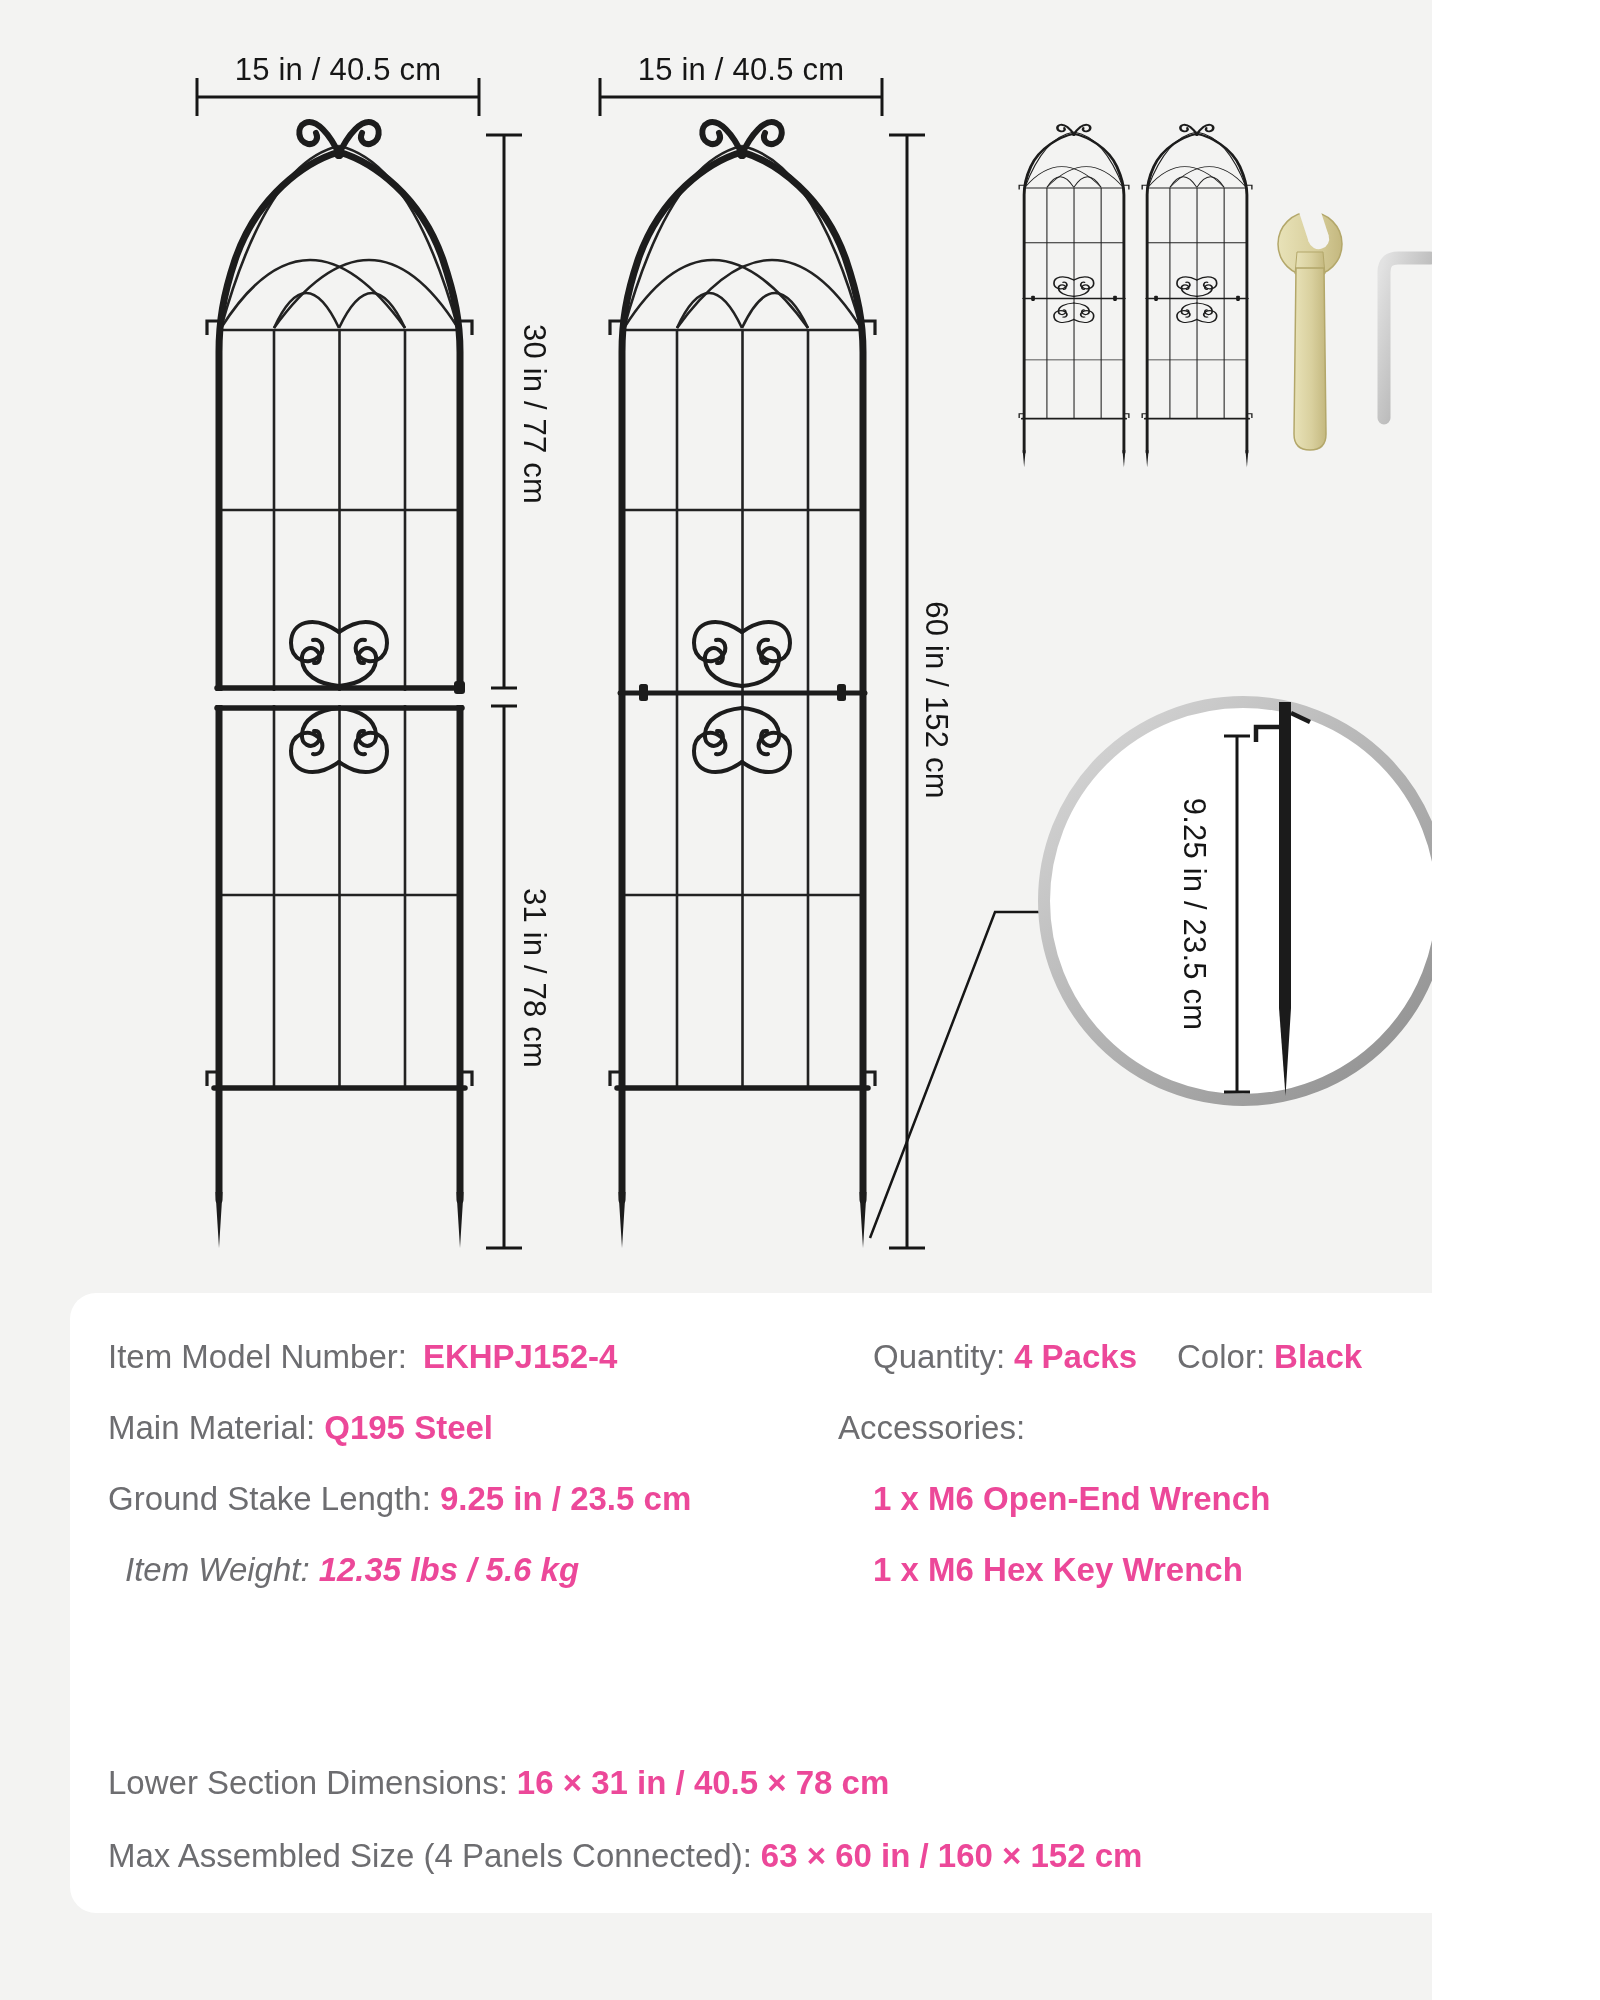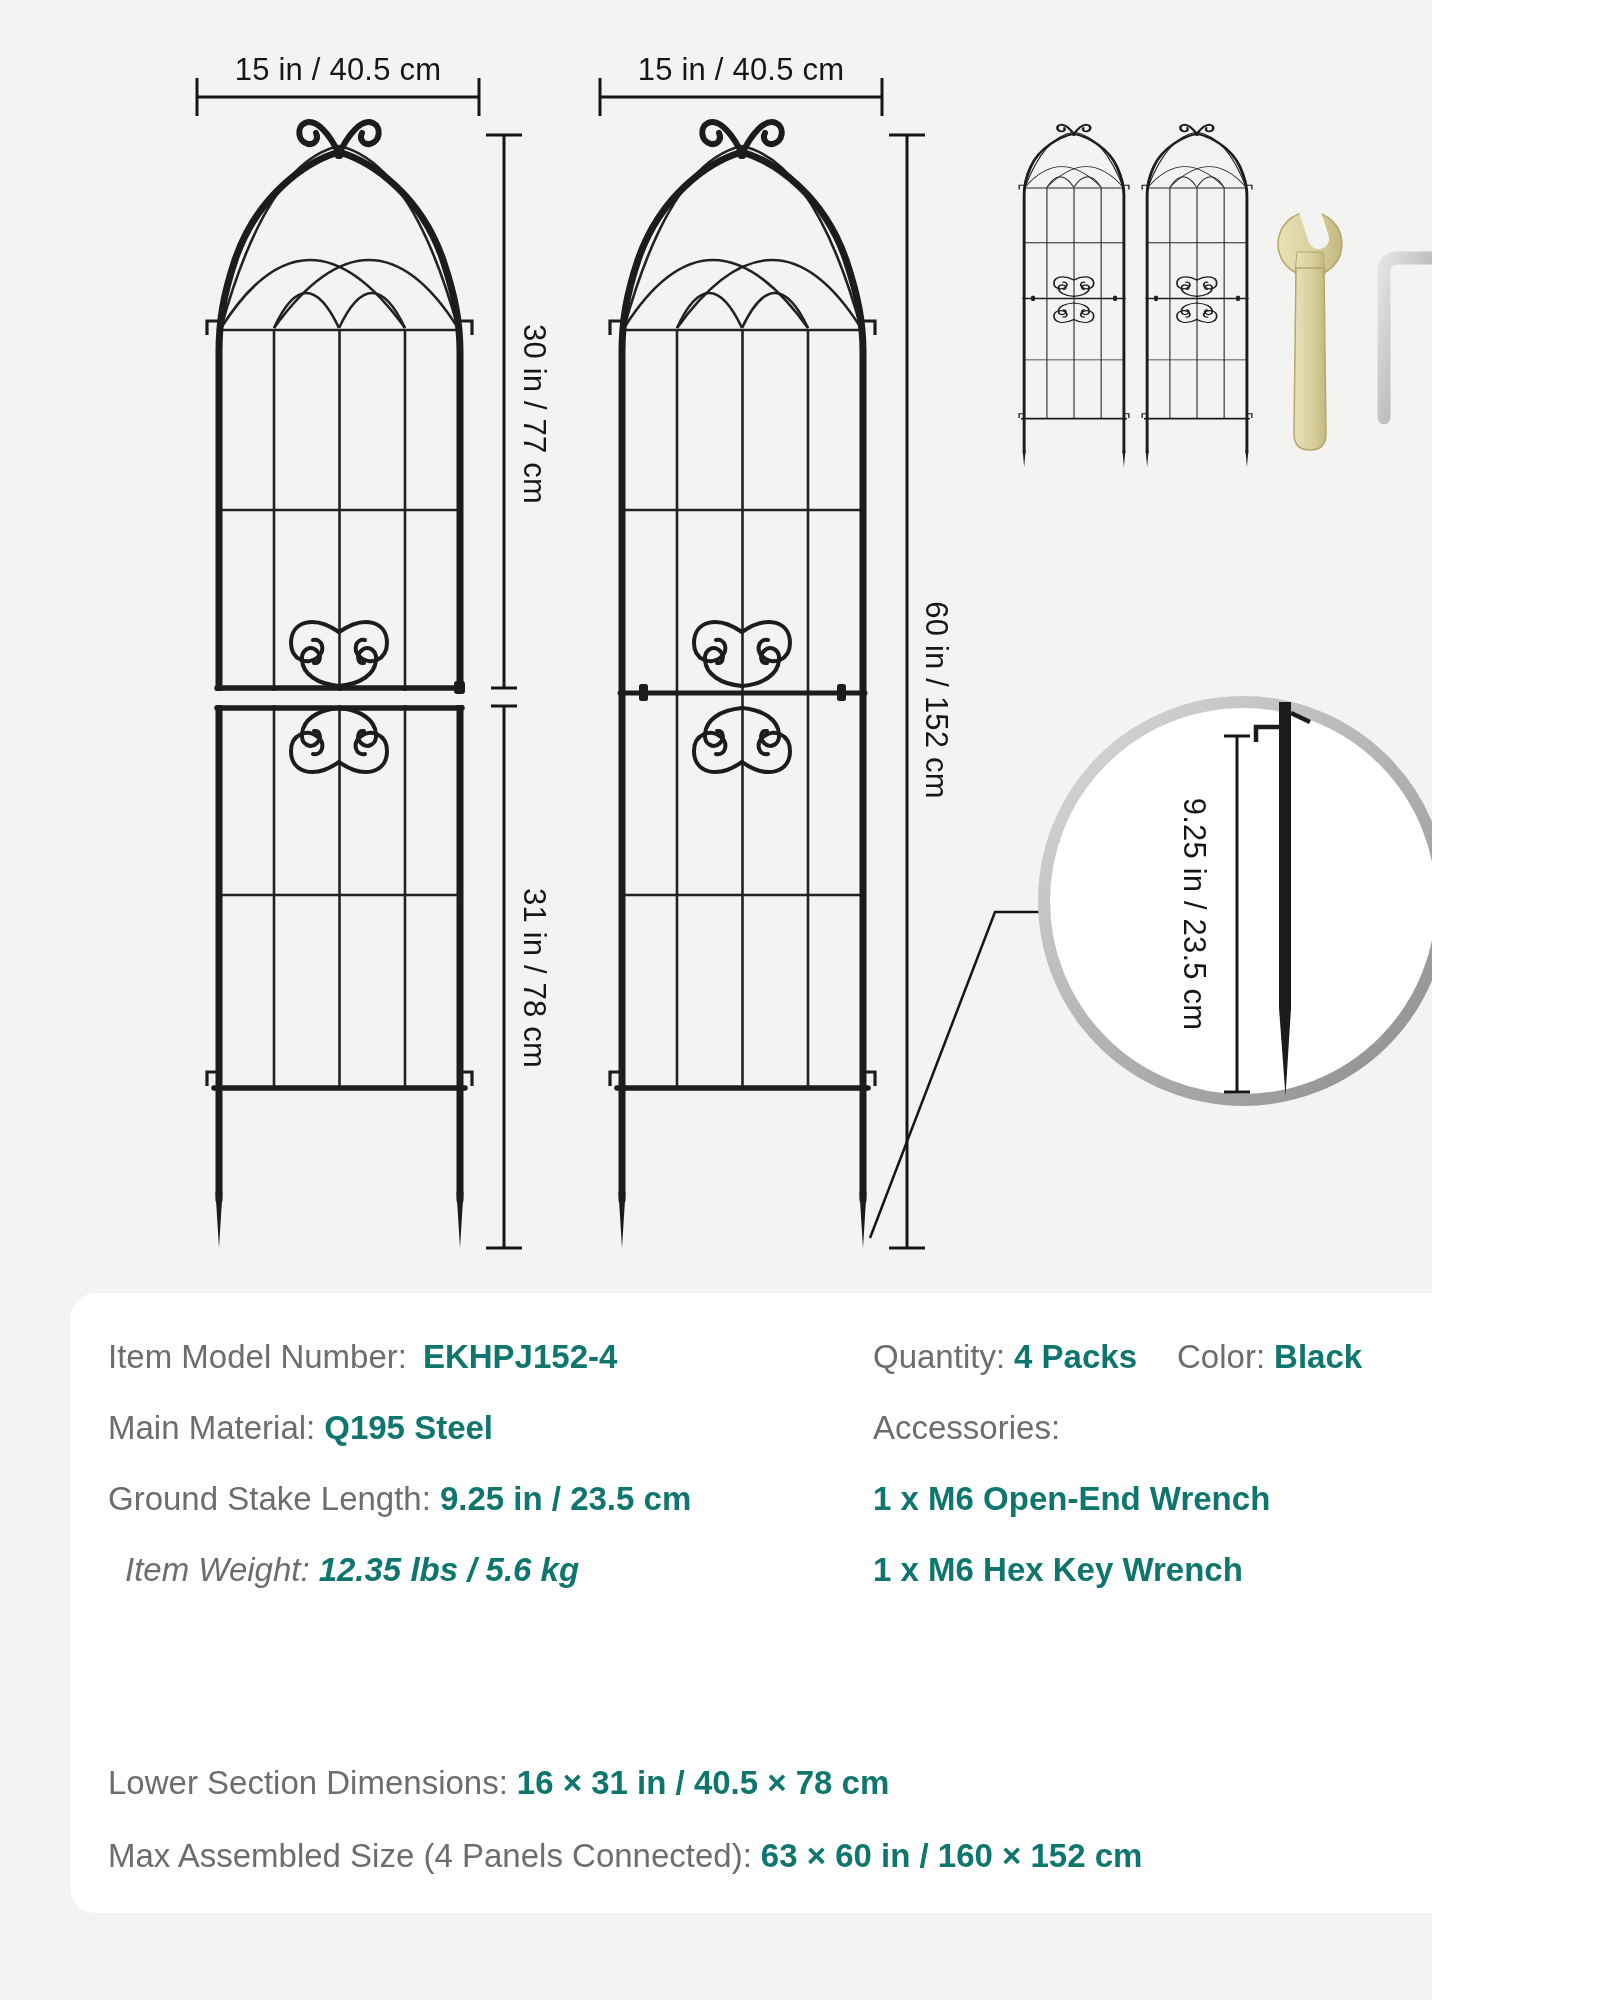--- a/index.html
+++ b/index.html
@@ -29,21 +29,21 @@
     border-radius:26px;
   }
   .row{
     position:absolute;
     height:44px;line-height:44px;
     font-size:33px;
     font-weight:500;
     color:#6d6d70;
     white-space:nowrap;
   }
-  .row .val{color:#0f766e;font-weight:700;margin-left:9px;}
+  .row .val{color:#ec4899;font-weight:700;margin-left:9px;}
   .row .val.first{margin-left:0;}
   .row .val.wide{margin-left:16px;}
   .row .lbl2{margin-left:40px;}
 </style>
 </head>
 <body>
 
 <div class="page">
 
   <svg class="art" width="1600" height="1280" viewBox="0 0 1600 1280">
@@ -218,21 +218,21 @@
     <div class="row" style="left:38px;top:184px;">
       <span>Ground Stake Length:</span><span class="val">9.25 in / 23.5 cm</span>
     </div>
     <div class="row" style="left:55px;top:255px;font-style:italic;">
       <span>Item Weight:</span><span class="val">12.35 lbs / 5.6 kg</span>
     </div>
 
     <div class="row" style="left:803px;top:42px;">
       <span>Quantity:</span><span class="val">4 Packs</span><span class="lbl2">Color:</span><span class="val">Black</span>
     </div>
-    <div class="row" style="left:803px;top:113px;">
+    <div class="row" style="left:768px;top:113px;">
       <span>Accessories:</span>
     </div>
     <div class="row" style="left:803px;top:184px;">
       <span class="val first">1 x M6 Open-End Wrench</span>
     </div>
     <div class="row" style="left:803px;top:255px;">
       <span class="val first">1 x M6 Hex Key Wrench</span>
     </div>
 
     <div class="row" style="left:38px;top:468px;">

